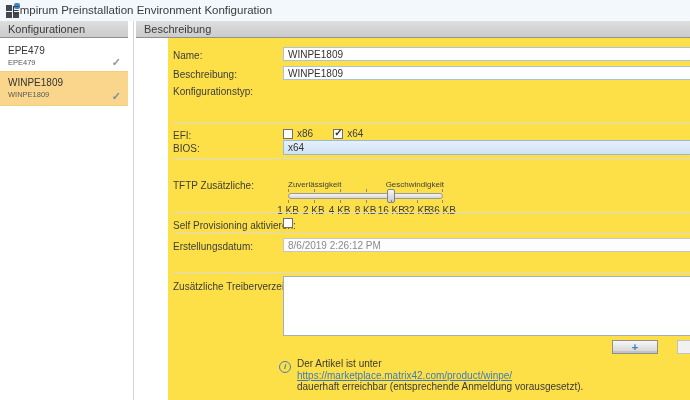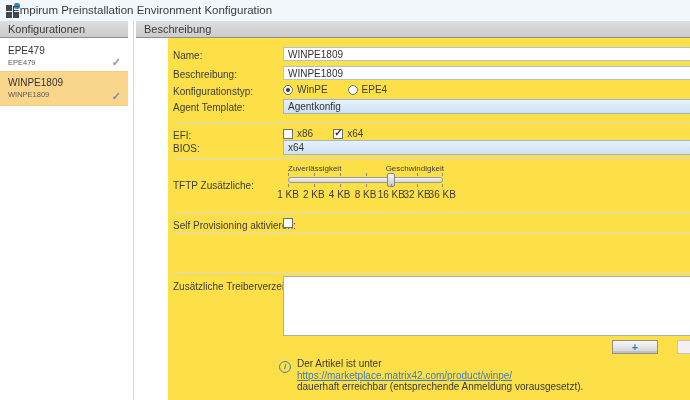--- a/index.html
+++ b/index.html
@@ -55,21 +55,21 @@
   .sep { position:absolute; left:5px; right:0; height:1px; background:#dadada; }
 
   .opt-group { position:absolute; left:110px; top:1px; display:flex; gap:20px; }
   .opt { display:flex; align-items:center; gap:4px; font-size:10px; color:#3d3d3d; cursor:default; }
   .radio { width:10px; height:10px; border:1px solid #707070; border-radius:50%; background:#fff; position:relative; }
   .radio.sel::after { content:""; position:absolute; left:2px; top:2px; width:4px; height:4px; border-radius:50%; background:#363636; }
   .cb { width:10px; height:10px; border:1px solid #707070; background:#fff; position:relative; }
   .cb.checked::after { content:"✓"; position:absolute; left:0px; top:-3px; font-size:10px; font-weight:bold; color:#333; }
 
   
-  .tftp-block { position:absolute; left:115px; top:0; width:155px; height:40px; }
+  .tftp-block { position:absolute; left:115px; top:16px; width:155px; height:40px; }
   .slider-head { position:relative; height:9px; font-size:8px; color:#3d3d3d; }
   .slider-head .hl { position:absolute; left:0; top:0; }
   .slider-head .hr { position:absolute; left:63%; top:0; }
   .ticks { position:relative; height:3px; }
   .ticks i { position:absolute; top:0; width:1px; height:3px; background:#8a8a8a; }
   .t0{left:0%}.t1{left:16.66%}.t2{left:33.33%}.t3{left:50%}.t4{left:66.66%}.t5{left:83.33%}.t6{left:99.5%}
   .track { position:relative; height:6px; margin:1px 0; background:linear-gradient(#f4f4f4,#d7d7d7); border:1px solid #9a9a9a; border-radius:3px; }
   .thumb { position:absolute; left:66.66%; top:-5px; width:8px; height:14px; transform:translateX(-50%);
            background:linear-gradient(#f7f7f7,#c9c9c9); border:1px solid #848484; border-radius:2px; }
   .tick-labels { position:relative; height:9px; margin-top:2px; font-size:10px; color:#3d3d3d; }
@@ -141,36 +141,22 @@
       <input class="text-input ctrl" type="text" value="WINPE1809" style="">
     </div>
 
     <div class="row r-desc">
       <span class="lbl">Beschreibung:</span>
       <input class="text-input ctrl" type="text" value="WINPE1809" style="">
     </div>
 
     <div class="row r-ctype">
       <span class="lbl">Konfigurationstyp:</span>
-      <div class="opt-group">
-        <span class="opt">
-          <span class="radio sel"></span>
-          <span>WinPE</span>
-        </span>
-        <span class="opt">
-          <span class="radio"></span>
-          <span>EPE4</span>
-        </span>
-      </div>
-    </div>
-
-    <div class="row r-agent">
-      <span class="lbl">Agent Template:</span>
-      <div class="combo ctrl">Agentkonfig</div>
-    </div>
+    </div>
+
 
     <div class="sep s1"></div>
 
     <div class="row r-efi">
       <span class="lbl">EFI:</span>
       <div class="opt-group">
         <span class="opt">
           <span class="cb"></span>
           <span>x86</span>
         </span>
@@ -232,20 +218,24 @@
 
     <div class="row r-selfprov">
       <span class="lbl">Self Provisioning aktivieren:</span>
       <div class="opt-group">
         <span class="cb"></span>
       </div>
     </div>
 
     <div class="sep s4"></div>
 
+    <div class="row r-created">
+      <span class="lbl">Erstellungsdatum:</span>
+      <div class="ro-field ctrl">8/6/2019 2:26:12 PM</div>
+    </div>
 
 
     <div class="sep s5"></div>
 
     <div class="row r-drivers">
       <span class="lbl">Zusätzliche Treiberverzeichnisse:</span>
       <textarea class="driver-box" style=""></textarea>
     </div>
 
     <button class="btn btn-add">+</button>

